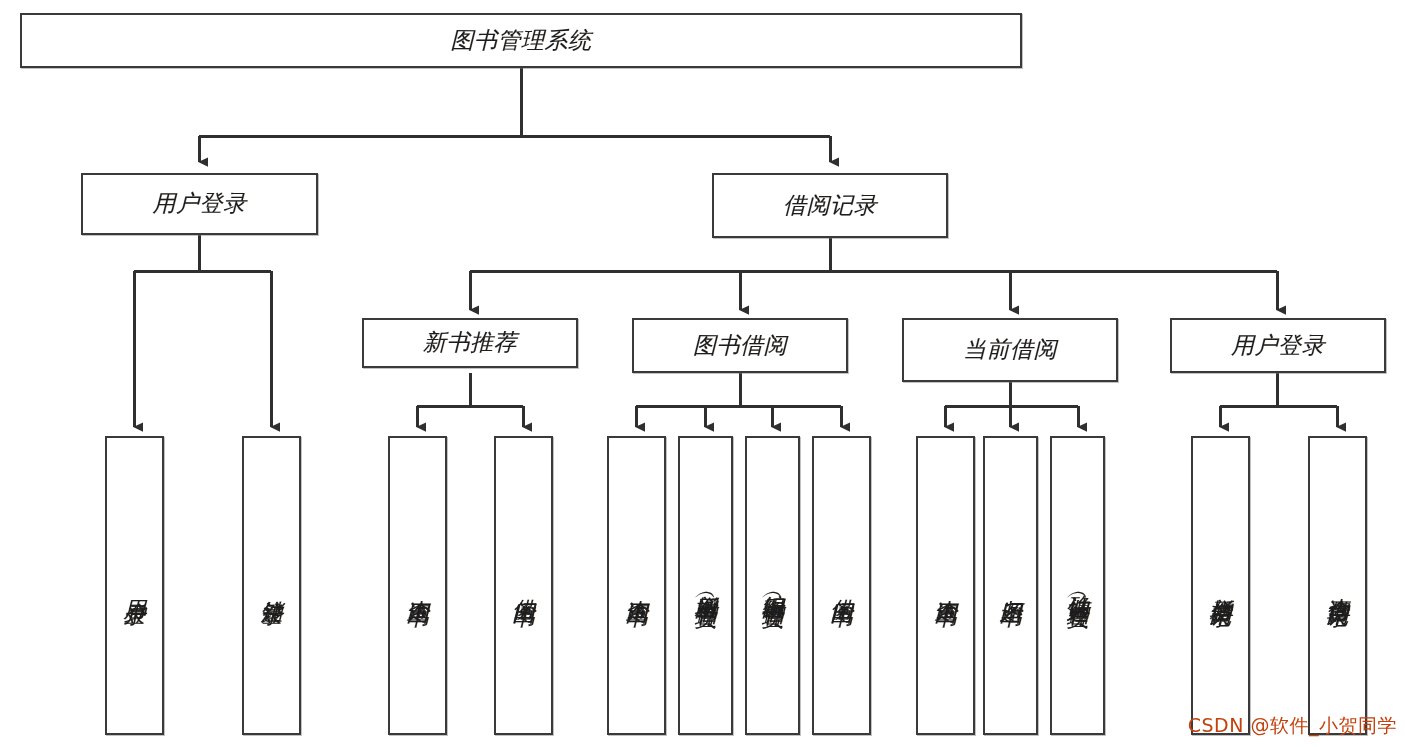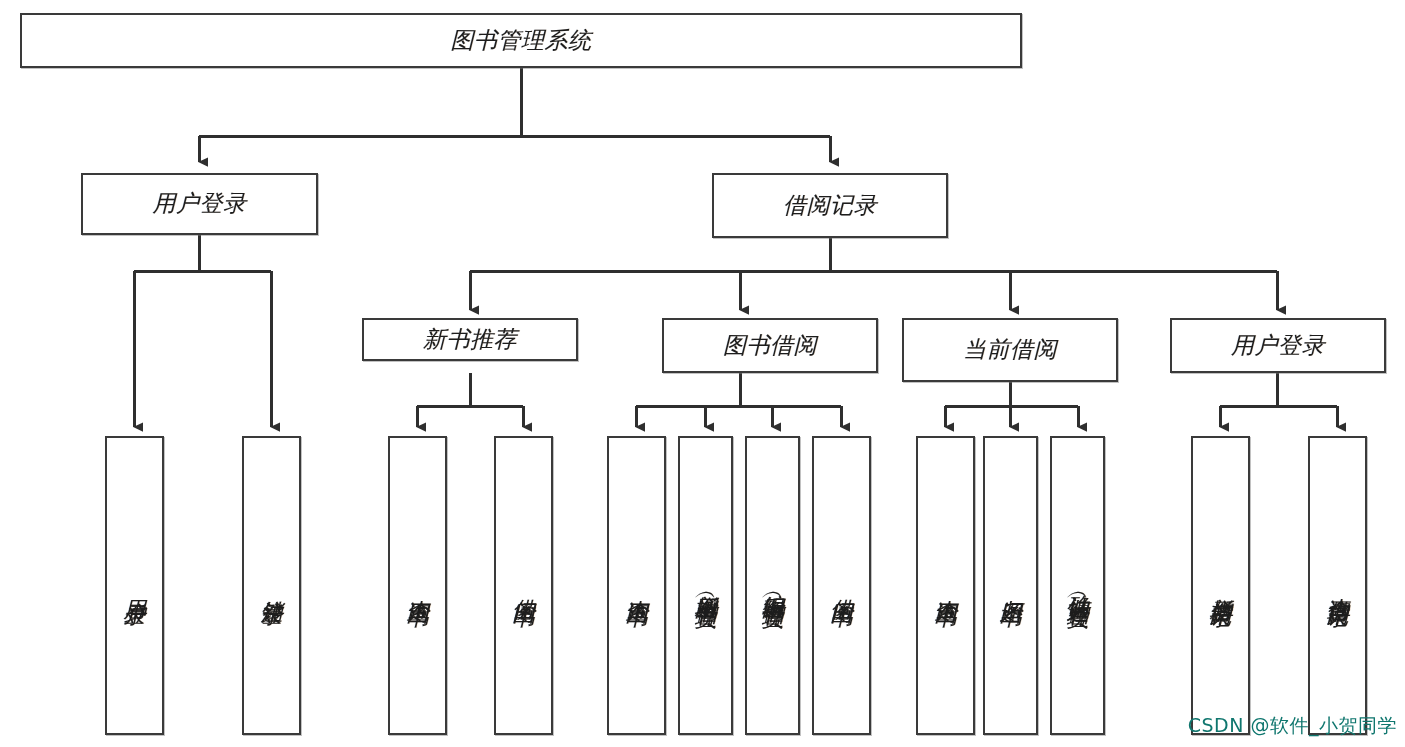--- a/index.html
+++ b/index.html
@@ -47,21 +47,21 @@
     font-size: 22px;
     letter-spacing: 2px;
     line-height: 1.0;
     max-height: 100%;
   }
   .watermark {
     position: absolute;
     right: 8px;
     bottom: 8px;
     font-size: 19px;
-    color: #0f766e;
+    color: #c2410c;
     font-family: "DejaVu Sans", "Liberation Sans", sans-serif;
     white-space: nowrap;
     letter-spacing: 0.5px;
   }
   svg.connectors {
     position: absolute;
     left: 0;
     top: 0;
     width: 1405px;
     height: 747px;
@@ -128,25 +128,25 @@
   </div>
 
   <div class="node-box" style="left:81px; top:173px; width:237px; height:62px;">
     <span class="node-label">用户登录</span>
   </div>
 
   <div class="node-box" style="left:712px; top:173px; width:236px; height:65px;">
     <span class="node-label">借阅记录</span>
   </div>
 
-  <div class="node-box" style="left:362px; top:318px; width:216px; height:43px;">
+  <div class="node-box" style="left:362px; top:318px; width:216px; height:50px;">
     <span class="node-label">新书推荐</span>
   </div>
 
-  <div class="node-box" style="left:632px; top:318px; width:216px; height:55px;margin-left:30px;">
+  <div class="node-box" style="left:632px; top:318px; width:216px; height:55px;">
     <span class="node-label">图书借阅</span>
   </div>
 
   <div class="node-box" style="left:902px; top:318px; width:216px; height:64px;">
     <span class="node-label">当前借阅</span>
   </div>
 
   <div class="node-box" style="left:1170px; top:318px; width:216px; height:55px;">
     <span class="node-label">用户登录</span>
   </div>

